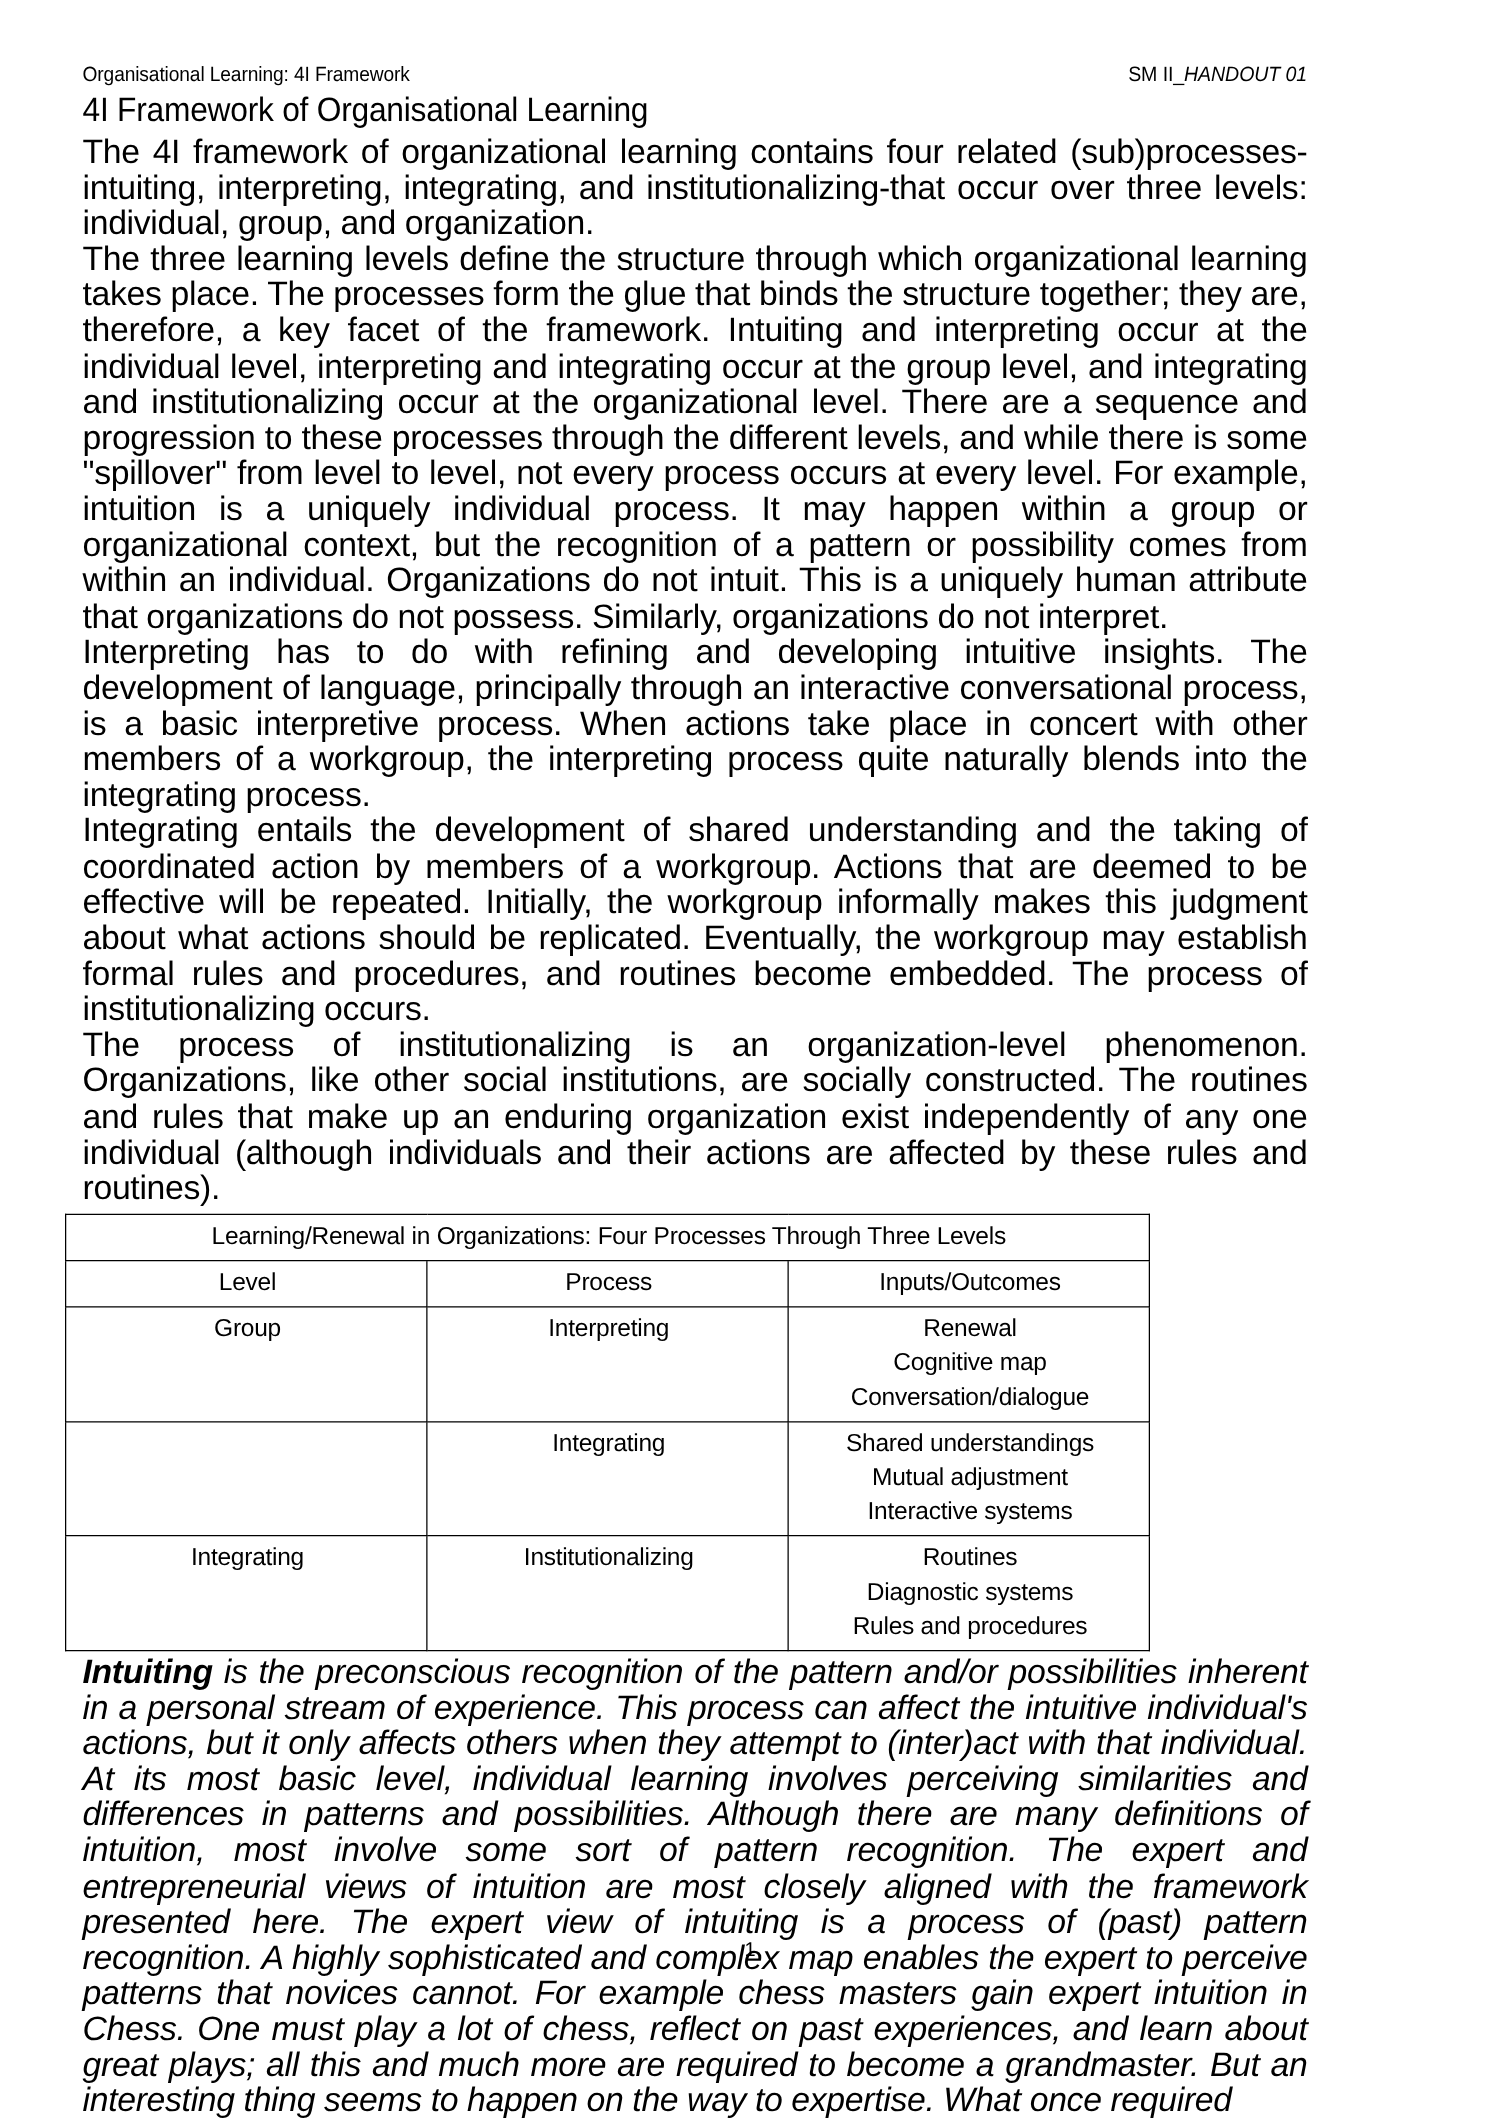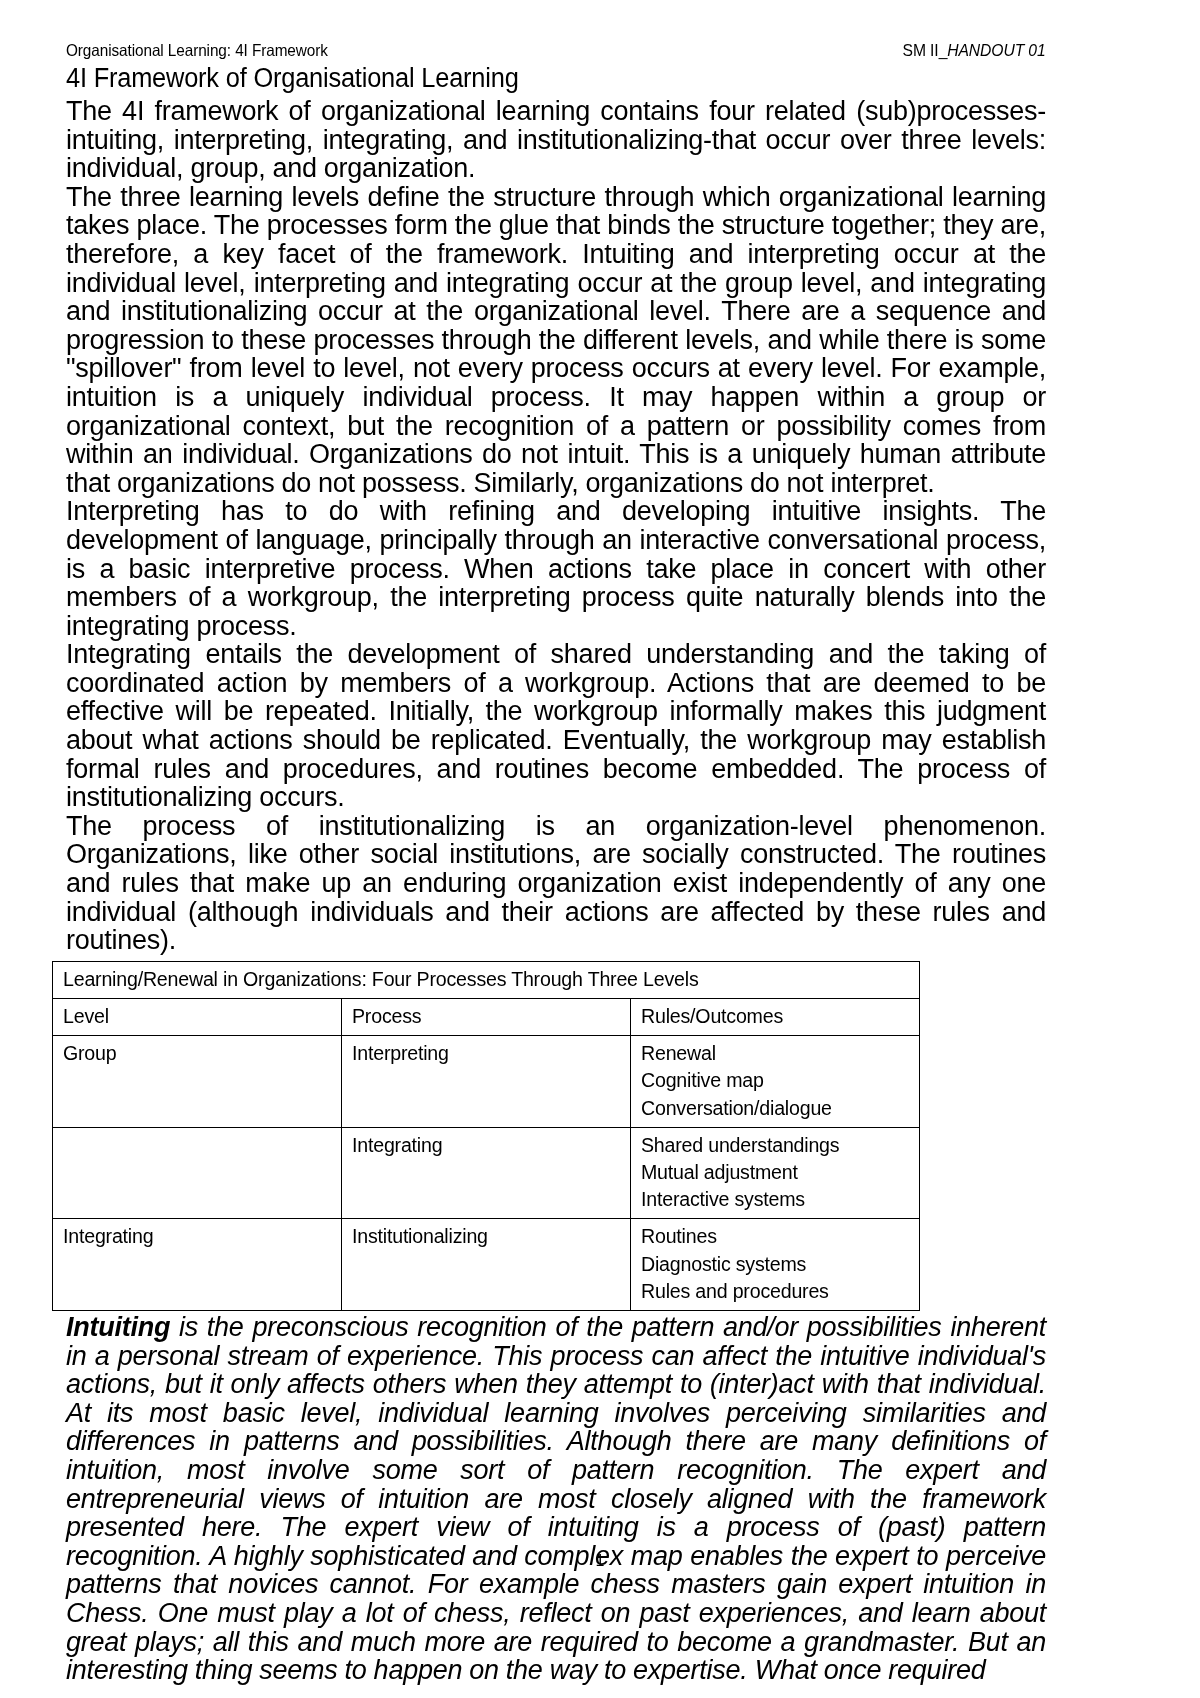--- a/index.html
+++ b/index.html
@@ -15,21 +15,21 @@
     position: relative;
     width: 1200px;
     height: 1698px;
     background: #ffffff;
     overflow: hidden;
     box-sizing: border-box;
   }
   .content {
     position: absolute;
     left: 66px;
-    top: 40px;
+    top: 50px;
     width: 980px;
   }
 
   .runhead {
     display: flex;
     justify-content: space-between;
     align-items: baseline;
     font-size: 16.5px;
     line-height: 20px;
     letter-spacing: -0.1px;
@@ -71,20 +71,21 @@
   }
   p.para:last-of-type { text-align: justify; font-style: italic; }
   p.para .b { font-weight: bold; }
 
   
   table.fourI {
     border-collapse: collapse;
     width: 868px;
     margin: 6px 0 2px -14px;
     table-layout: fixed;
+    text-align: center;
   }
   table.fourI td {
     border: 1.6px solid #000000;
     padding: 4px 8px 5px 10px;
     font-size: 19.6px;
     line-height: 27.2px;
     vertical-align: top;
     letter-spacing: -0.2px;
   }
   table.fourI td.c-level   { width: 218px; border-radius: 17px; }
@@ -123,21 +124,21 @@
     <p class="para">The process of institutionalizing is an organization-level phenomenon. Organizations, like other social institutions, are socially constructed. The routines and rules that make up an enduring organization exist independently of any one individual (although individuals and their actions are affected by these rules and routines).</p>
 
     <table class="fourI">
       <tbody>
         <tr>
           <td class="title-cell" colspan="3">Learning/Renewal in Organizations: Four Processes Through Three Levels</td>
         </tr>
         <tr>
           <td class="c-level">Level</td>
           <td class="c-process">Process</td>
-          <td class="c-io">Rules/Outcomes</td>
+          <td class="c-io">Inputs/Outcomes</td>
         </tr>
 
 
         <tr>
           <td class="c-level">Group</td>
           <td class="c-process">Interpreting</td>
           <td class="c-io">
             <span class="io-line">Renewal</span>
             <span class="io-line">Cognitive map</span>
             <span class="io-line">Conversation/dialogue</span>

